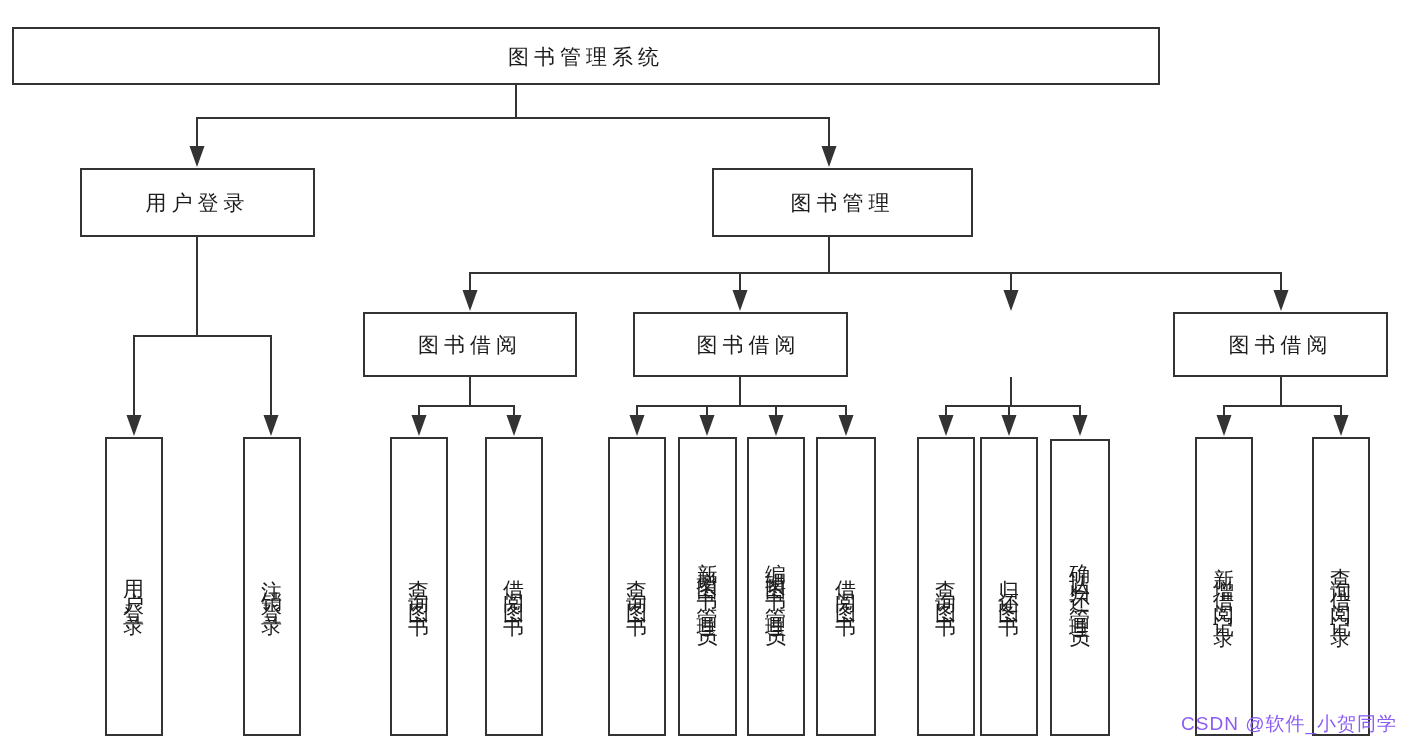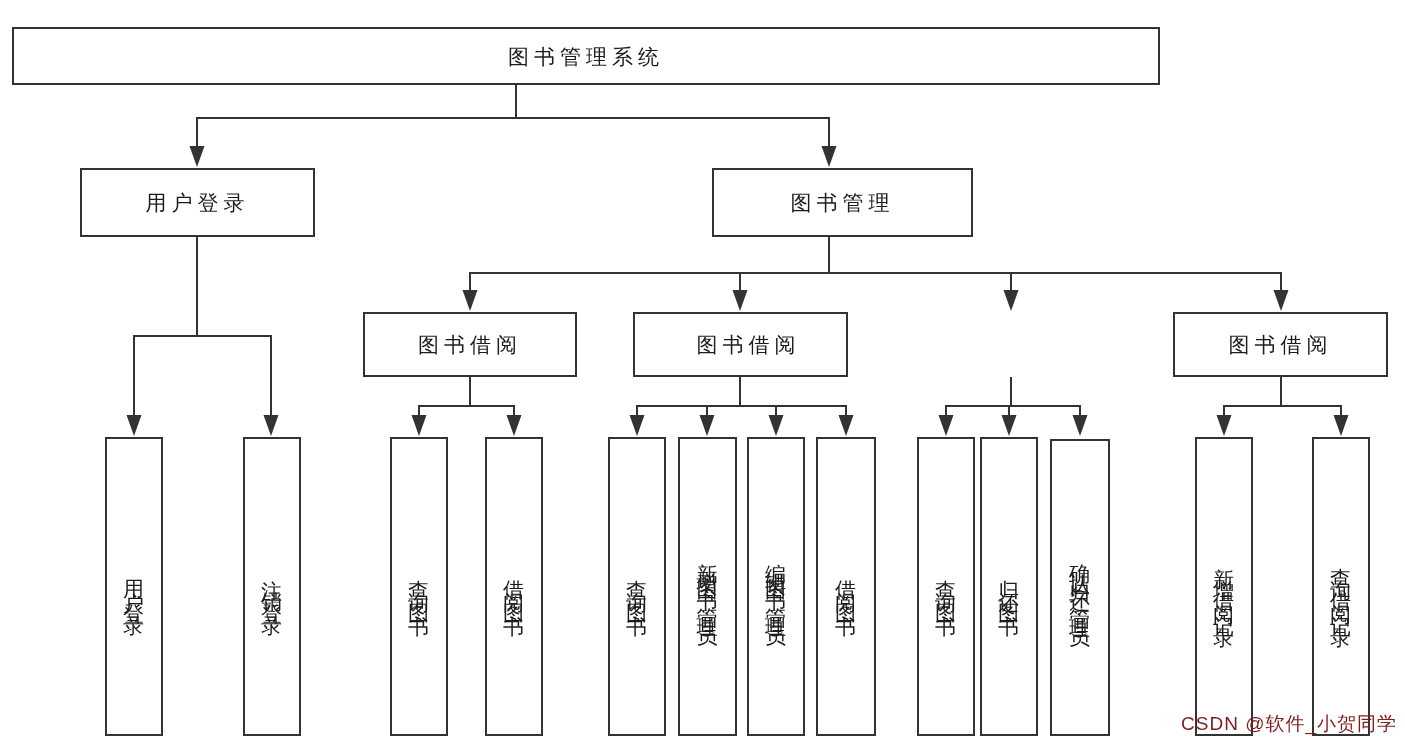--- a/index.html
+++ b/index.html
@@ -32,21 +32,21 @@
     white-space:nowrap;
   }
   .node.leaf.ls-s .lbl{letter-spacing:9px;}
   .watermark{
     position:absolute;
     right:8px;
     bottom:10px;
     z-index:2;
     font-size:19px;
     letter-spacing:1px;
-    color:#7f1d1d;
+    color:#8b5cf6;
     white-space:nowrap;
   }
 </style>
 </head>
 <body>
 
 <div class="stage">
 
   <svg class="wires" width="1405" height="747" viewBox="0 0 1405 747" aria-hidden="true">
     <g stroke="#333333" stroke-width="2" fill="none">

